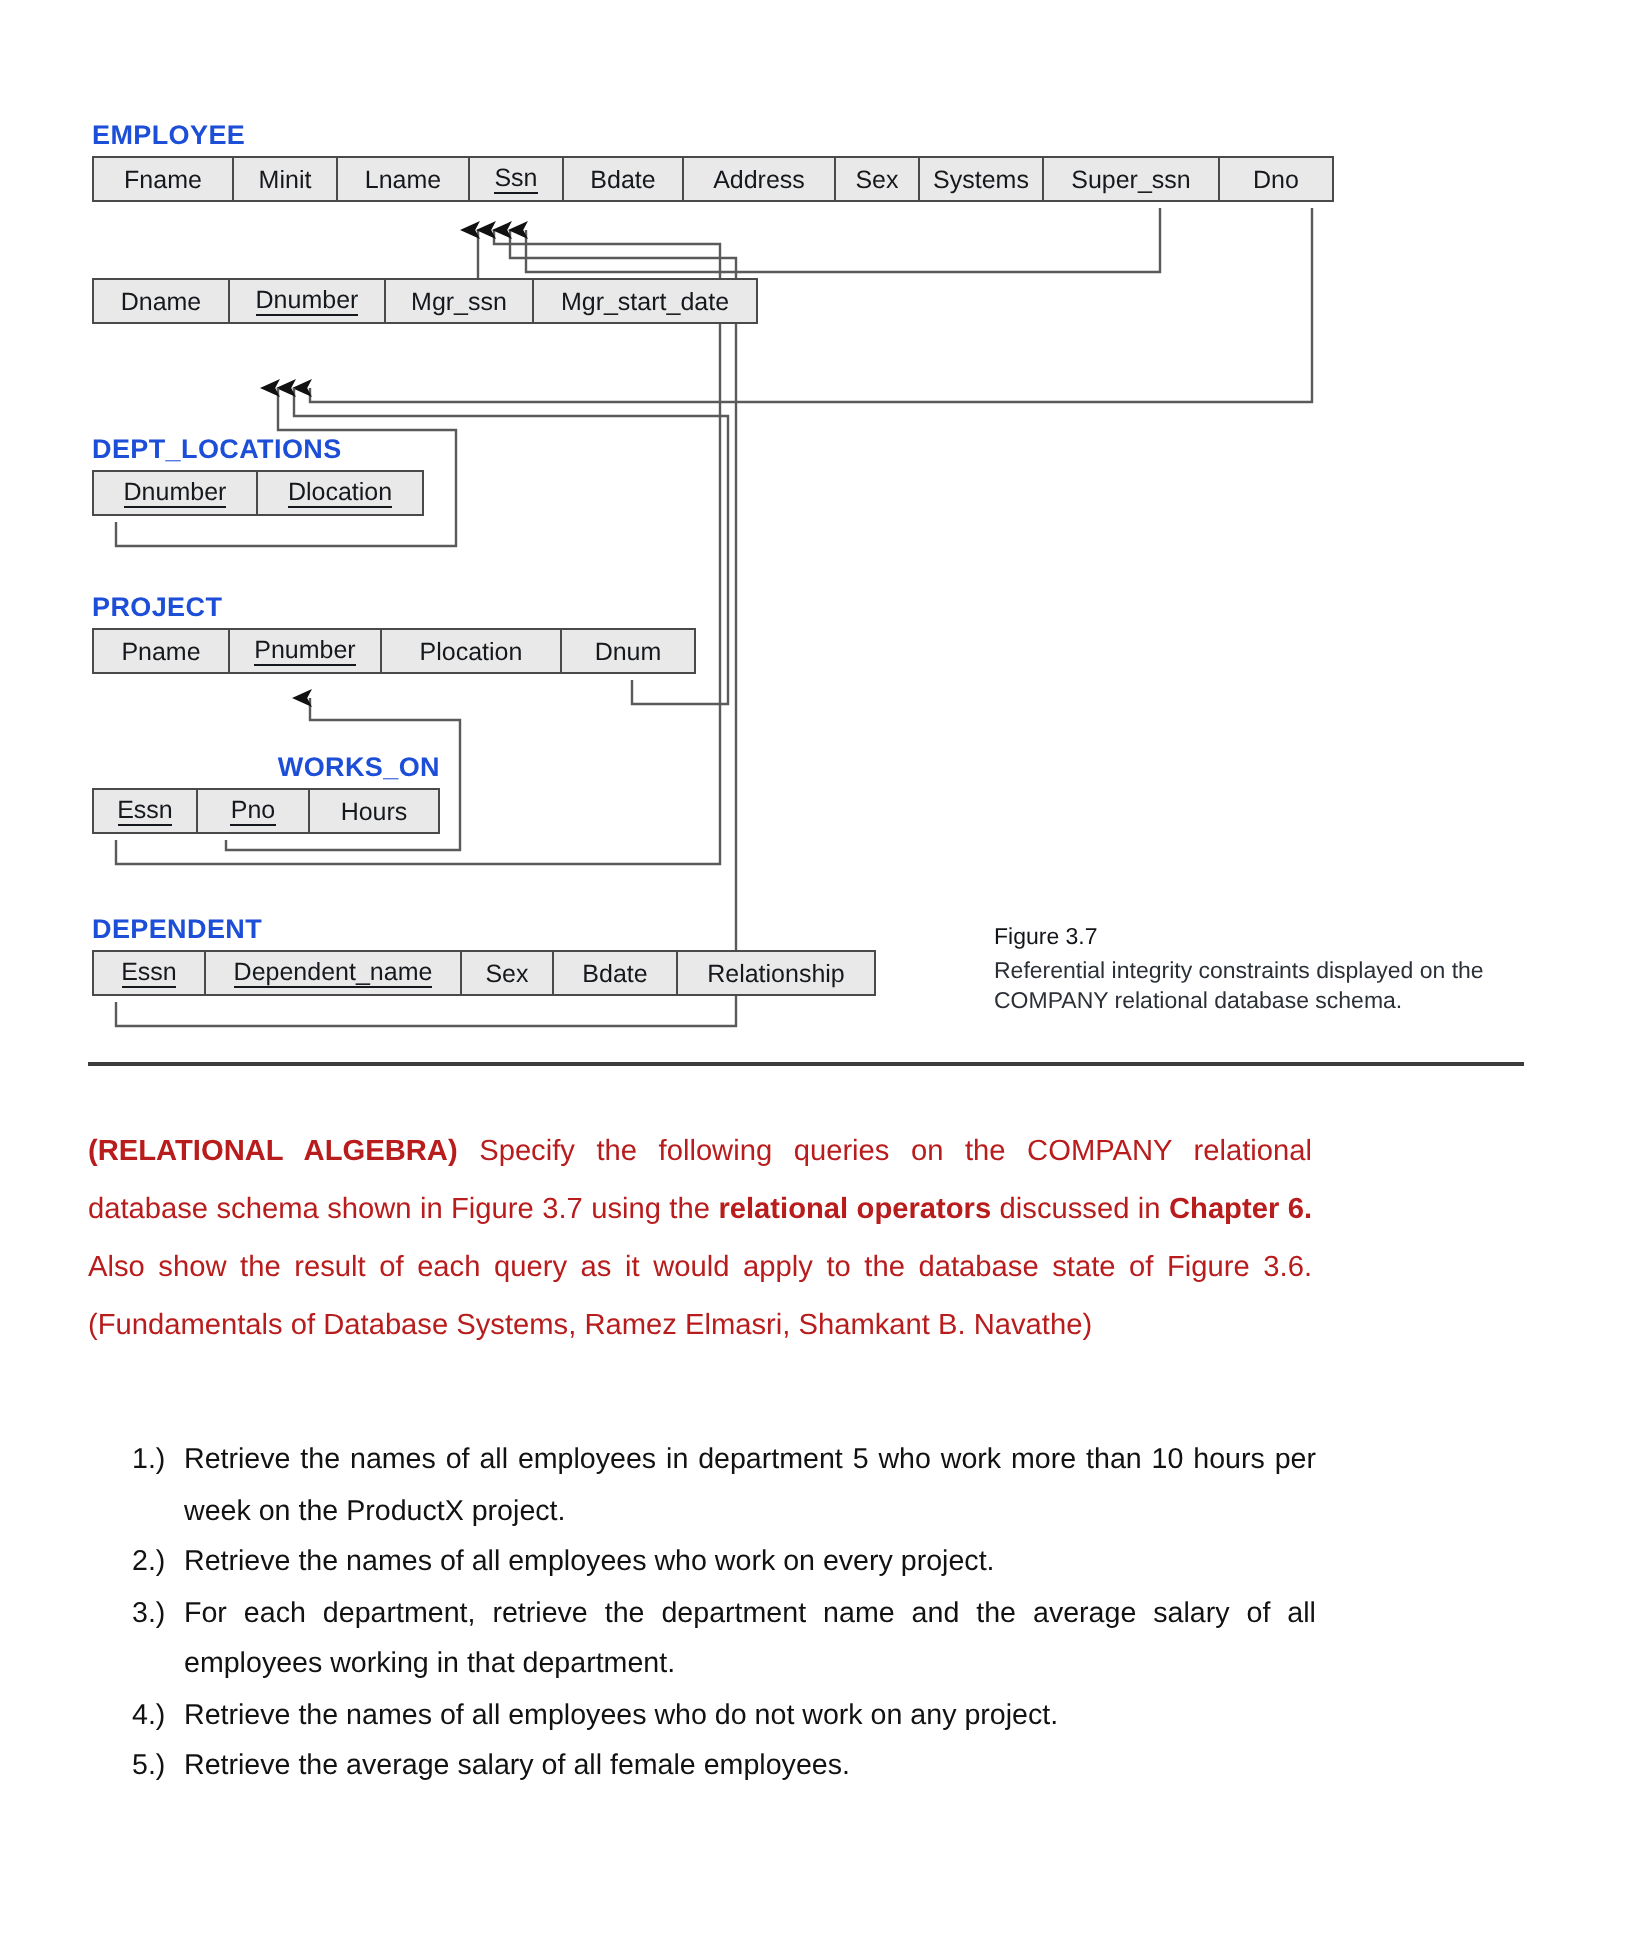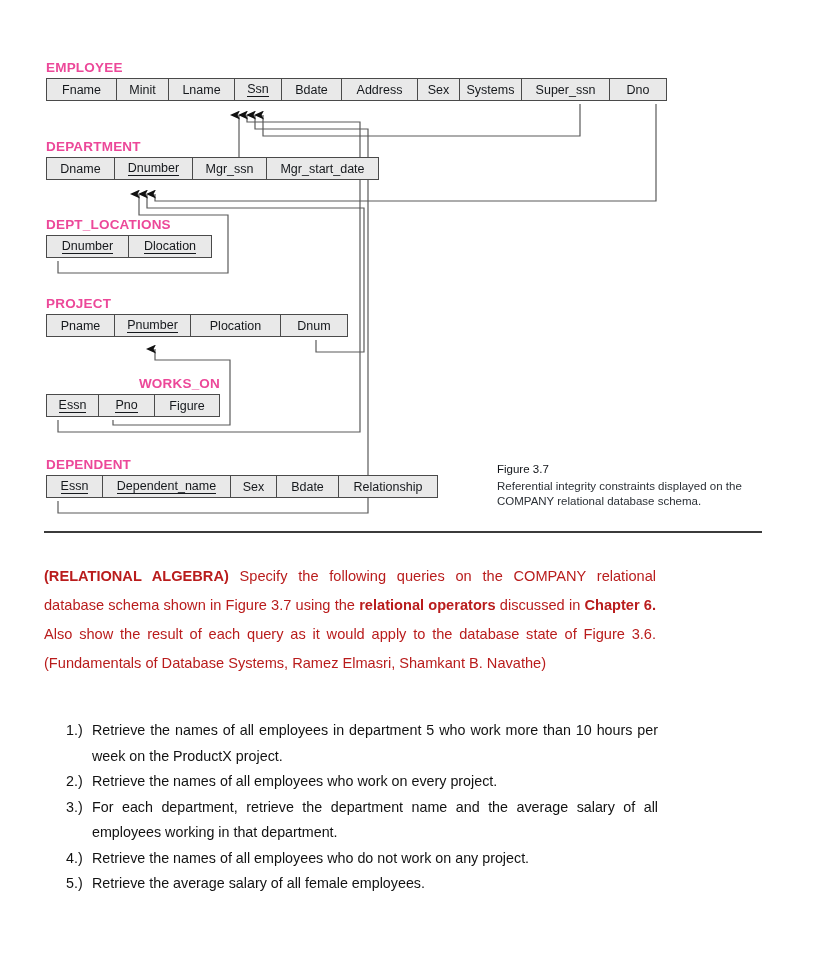--- a/index.html
+++ b/index.html
@@ -31,21 +31,21 @@
   }
 
   .rel {
     position: absolute;
   }
   .rel-name {
     font-family: "Liberation Sans", sans-serif;
     font-weight: bold;
     font-size: 13.5px;
     letter-spacing: 0.2px;
-    color: #ec4899;
+    color: #1d4ed8;
     white-space: nowrap;
     margin-bottom: 3px;
     line-height: 15px;
   }
   .rel-row {
     display: flex;
     border: 1px solid #4a4a4a;
     background: #e8e8e8;
     height: 23px;
     box-sizing: border-box;
@@ -206,21 +206,20 @@
       <div class="attr" style="width:88px;">
           <span class="txt">Super_ssn</span>
         </div>
       <div class="attr" style="width:56px;">
           <span class="txt">Dno</span>
         </div>
     </div>
   </div>
 
   <div class="rel" style="left:46px; top:139px;">
-    <div class="rel-name">DEPARTMENT</div>
     <div class="rel-row">
       <div class="attr" style="width:68px;">
           <span class="txt">Dname</span>
         </div>
       <div class="attr pk" style="width:78px;">
           <span class="txt">Dnumber</span>
         </div>
       <div class="attr" style="width:74px;">
           <span class="txt">Mgr_ssn</span>
         </div>
@@ -263,21 +262,21 @@
   <div class="rel" style="left:46px; top:376px;text-align:right;">
     <div class="rel-name">WORKS_ON</div>
     <div class="rel-row">
       <div class="attr pk" style="width:52px;">
           <span class="txt">Essn</span>
         </div>
       <div class="attr pk" style="width:56px;">
           <span class="txt">Pno</span>
         </div>
       <div class="attr" style="width:64px;">
-          <span class="txt">Figure</span>
+          <span class="txt">Hours</span>
         </div>
     </div>
   </div>
 
   <div class="rel" style="left:46px; top:457px;">
     <div class="rel-name">DEPENDENT</div>
     <div class="rel-row">
       <div class="attr pk" style="width:56px;">
           <span class="txt">Essn</span>
         </div>

